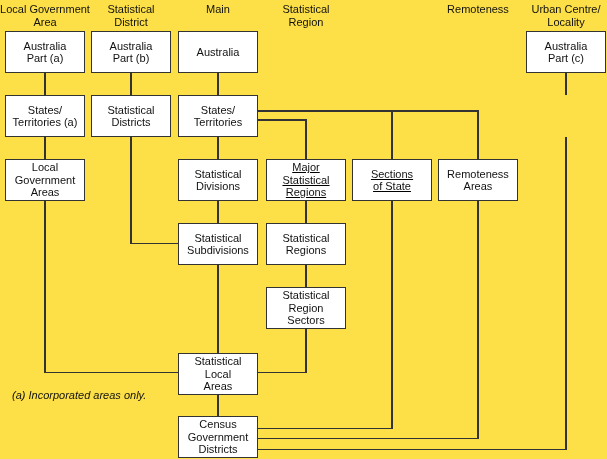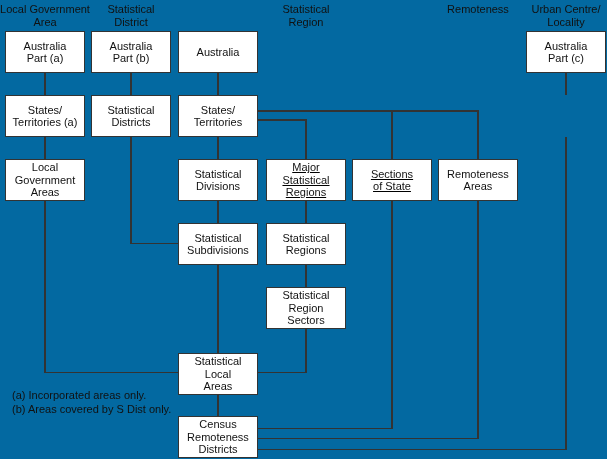--- a/index.html
+++ b/index.html
@@ -1,20 +1,20 @@
 <!DOCTYPE html>
 <html><head>
 <meta charset="utf-8">
 <style>
   html, body { margin: 0; padding: 0; background: #ffffff; }
   .canvas {
     position: relative;
     width: 607px;
     height: 459px;
-    background: #0369a1;
+    background: #fde047;
     font-family: "Liberation Sans", "DejaVu Sans", sans-serif;
     color: #000000;
     overflow: hidden;
   }
   .col-header {
     position: absolute;
     width: 110px;
     margin-left: -55px;
     text-align: center;
     font-size: 11px;
@@ -43,31 +43,33 @@
   }
   .vline { position: absolute; width: 1.5px; background: #333333; z-index: 1; }
   .hline { position: absolute; height: 1.5px; background: #333333; z-index: 1; }
   .footnotes {
     position: absolute;
     left: 12px;
     top: 389px;
     font-size: 11px;
     line-height: 13.5px;
     color: #111;
+    font-style: italic;
   }
 </style>
 </head>
 <body>
 
 <div class="canvas">
 
   <div class="col-header" style="left:45px;  top:3px;">Local Government
 Area</div>
   <div class="col-header" style="left:131px; top:3px;">Statistical
 District</div>
+  <div class="col-header" style="left:218px; top:3px;">Main</div>
   <div class="col-header" style="left:306px; top:3px;">Statistical
 Region</div>
   <div class="col-header" style="left:478px; top:3px;">Remoteness</div>
   <div class="col-header" style="left:566px; top:3px;">Urban Centre/
 Locality</div>
 
   <div class="node" style="left:5px;   top:31px;">
       <span class="node-label">Australia
 Part (a)</span>
     </div>
@@ -135,21 +137,21 @@
     </div>
 
   <div class="node" style="left:178px; top:353px;">
       <span class="node-label">Statistical
 Local
 Areas</span>
     </div>
 
   <div class="node" style="left:178px; top:416px;">
       <span class="node-label">Census
-Remoteness
+Government
 Districts</span>
     </div>
 
   <div class="vline" style="left:44px;  top:72px;  height:23px;"></div>
   <div class="vline" style="left:44px;  top:137px; height:22px;"></div>
   <div class="vline" style="left:44px;  top:201px; height:172px;"></div>
   <div class="vline" style="left:130px; top:72px;  height:23px;"></div>
   <div class="vline" style="left:130px; top:137px; height:107px;"></div>
   <div class="vline" style="left:217px; top:72px;  height:23px;"></div>
   <div class="vline" style="left:217px; top:137px; height:22px;"></div>
@@ -171,16 +173,15 @@
   <div class="hline" style="left:258px; top:119px;   width:49px;"></div>
   <div class="hline" style="left:130px; top:242.5px; width:48px;"></div>
   <div class="hline" style="left:44px;  top:371.5px; width:134px;"></div>
   <div class="hline" style="left:258px; top:371.5px; width:49px;"></div>
   <div class="hline" style="left:258px; top:427.5px; width:135px;"></div>
   <div class="hline" style="left:258px; top:437.5px; width:221px;"></div>
   <div class="hline" style="left:258px; top:448.5px; width:309px;"></div>
 
   <div class="footnotes">
     <div>(a) Incorporated areas only.</div>
-    <div>(b) Areas covered by S Dist only.</div>
   </div>
 
 </div>
 
 </body></html>

